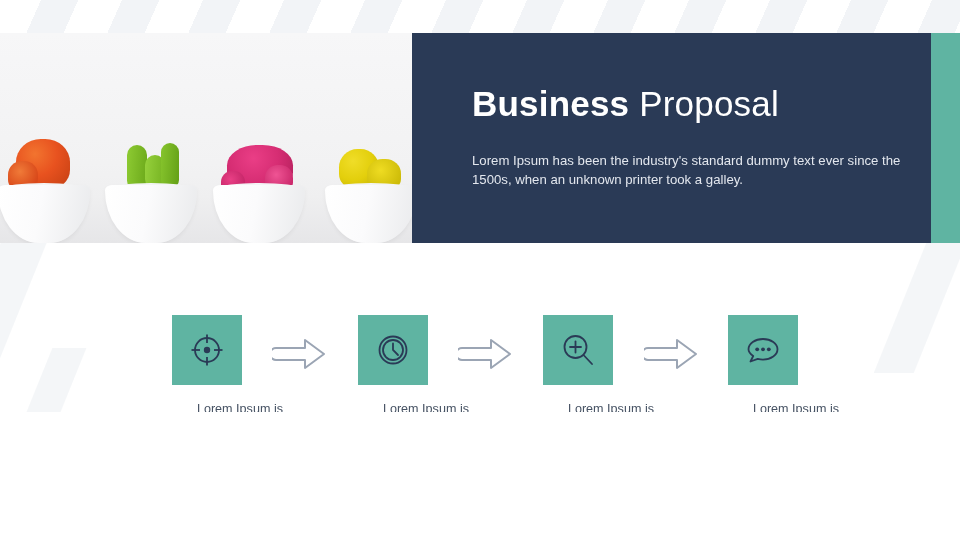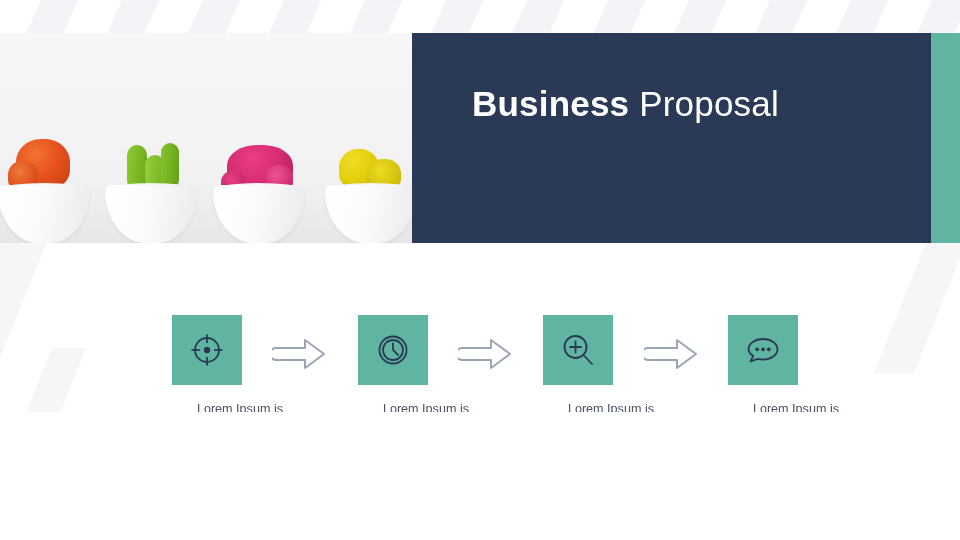--- a/index.html
+++ b/index.html
@@ -231,20 +231,21 @@
       <div class="plant" style="left:325px;width:92px;height:118px;">
         <div class="cactus" style="left:14px;width:40px;height:40px;background:radial-gradient(circle at 35% 30%, #f0dd28 0%, #e3cf0c 50%, #bfae06 100%);"></div>
         <div class="cactus" style="left:42px;bottom:52px;width:34px;height:32px;background:radial-gradient(circle at 40% 35%, #efdc22 0%, #cdbb08 75%);"></div>
         <div class="gravel"></div>
         <div class="pot"></div>
       </div>
     </div>
 
     <div id="title-panel">
       <div id="slide-title"><span class="strong">Business</span><span> Proposal</span></div>
+      <div id="slide-subtitle">Lorem Ipsum has been the industry's standard dummy text ever since the 1500s, when an unknown printer took a galley.</div>
     </div>
 
     <div id="accent-bar"></div>
   </div>
 
   <div id="process">
 
     <div class="step" style="left:131px;">
       <div class="icon-box">
         <span>

